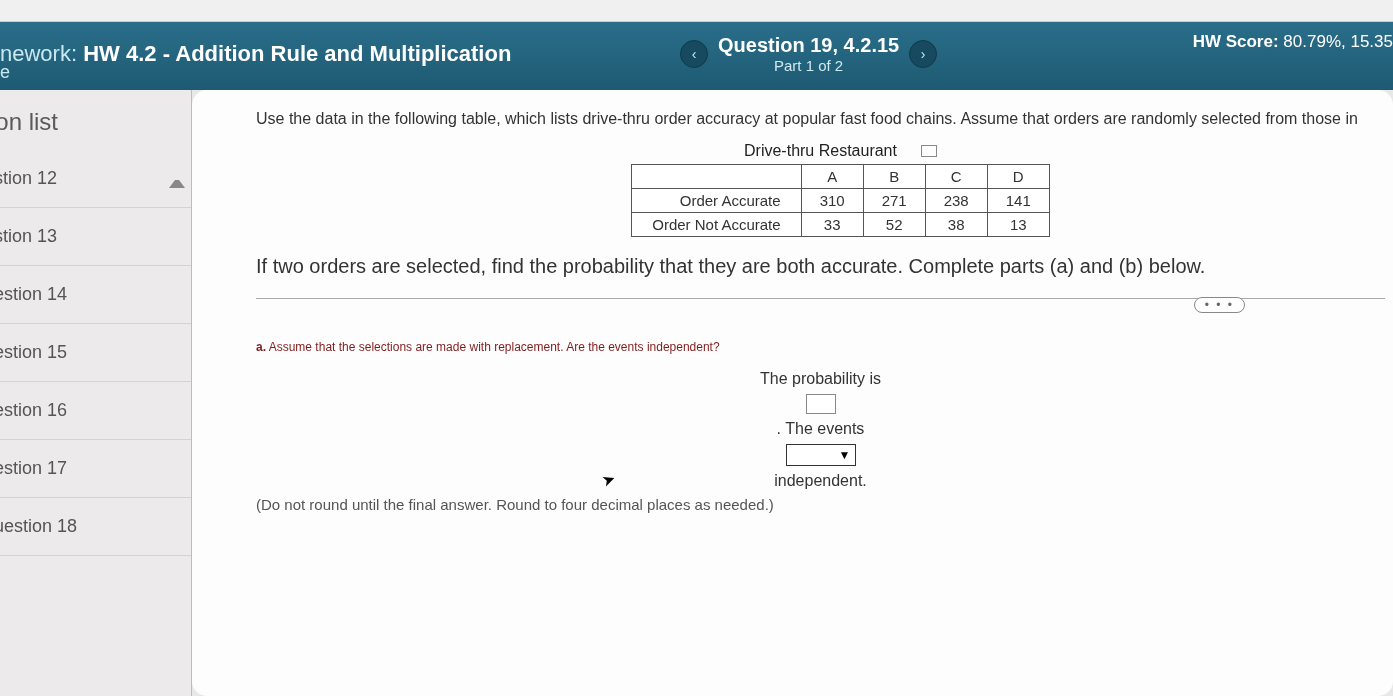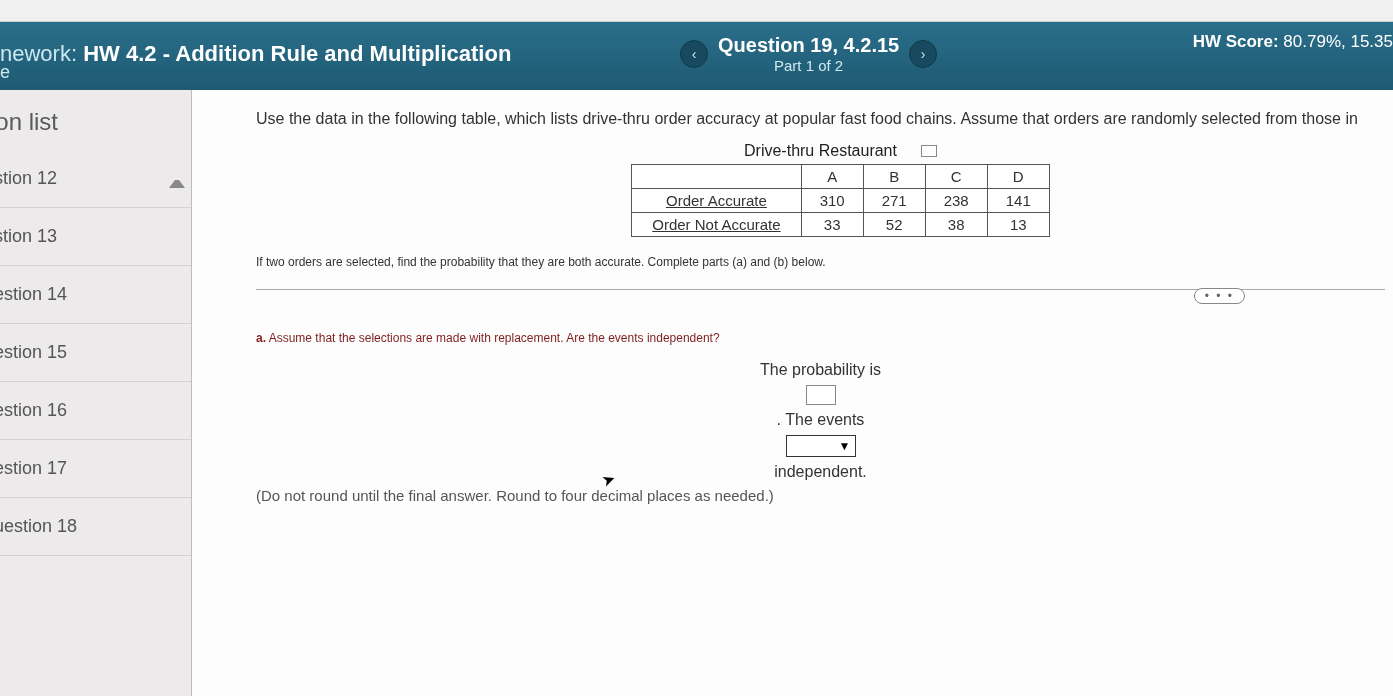--- a/index.html
+++ b/index.html
@@ -101,20 +101,21 @@
       position:absolute; left: 200px; top: 138px;
       width:26px; height:26px; cursor:pointer;
       color:#555; font-size:22px;
     }
     .content {
       flex: 1;
       background: #fdfdfd;
       padding: 18px 8px 8px 64px;
       position: relative;
       overflow:hidden;
+      border-radius:15px;
     }
     .intro { font-size: 16px; color:#333; margin-bottom: 12px; line-height:1.4;}
     .table-wrap { margin-left: 40px; margin-bottom: 18px;}
     .table-title {
       text-align:center; font-weight:normal; font-size:16px; color:#222; margin-bottom:4px;
       display:flex; align-items:center; justify-content:center; gap:24px;
     }
     .popup-icon{
       width:16px;height:12px;border:1px solid #888; position:relative; display:inline-block;
     }
@@ -122,23 +123,23 @@
       border-collapse: collapse;
       margin:0 auto;
     }
     table.data th, table.data td {
       border: 1px solid #555;
       padding: 3px 18px;
       font-size: 15px;
       text-align: center;
       background:#fff;
     }
-    table.data td.rh { text-align:center; font-weight:normal; padding:3px 20px; min-width:150px;text-decoration:underline;}
+    table.data td.rh { text-align:right; font-weight:normal; padding:3px 20px; min-width:150px;}
     table.data th { font-weight:normal;}
-    .q-text { font-size:12px; color:#333; margin-bottom: 20px;}
+    .q-text { font-size:20px; color:#333; margin-bottom: 20px;}
     .divider-row{ position:relative; height:20px; margin:8px 0 22px 0;}
     .divider-row hr{ border:none; border-top:1px solid #aaa; margin:10px 0;}
     .ellipsis-bubble{
       position:absolute; right:140px; top:-1px; background:#fff; border:1px solid #888;
       border-radius:10px; padding:0 10px; font-size:12px; letter-spacing:2px; color:#666;
     }
     .part-a { font-size:12px; color:#7f1d1d; margin-bottom:16px;}
     .part-a b{ font-weight:bold;}
     .answer-line{ font-size:16px; color:#333; display:flex; align-items:center; gap:6px; flex-wrap:wrap; margin-bottom:6px;flex-direction:column;}
     .input-box{

